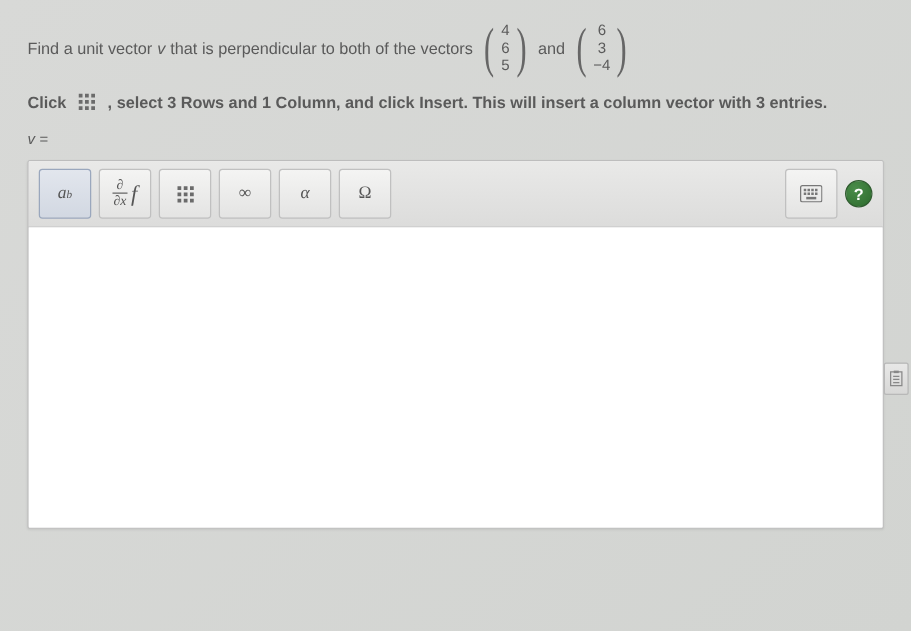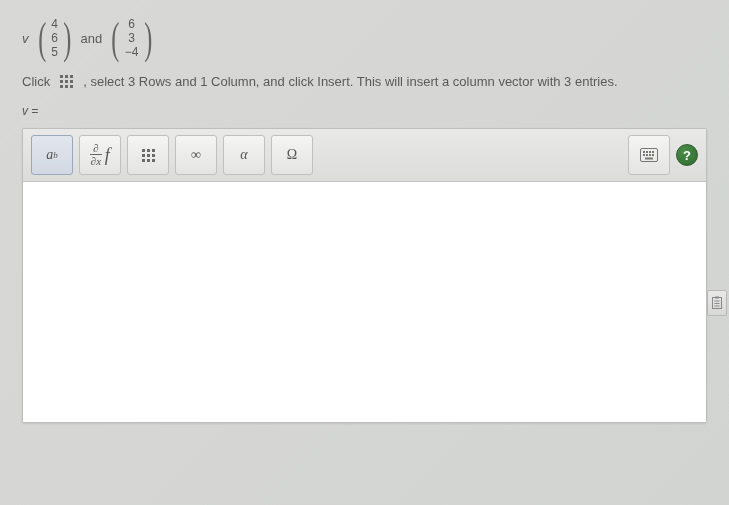--- a/index.html
+++ b/index.html
@@ -41,20 +41,21 @@
     align-items: center;
     line-height: 1.15;
     font-size: 12px;
     padding: 0 2px;
   }
   .instr-line {
     display: flex;
     align-items: center;
     gap: 8px;
     margin-bottom: 14px;
+    font-weight: bold;
   }
   .matrix-icon {
     display: inline-grid;
     grid-template-columns: repeat(3, 3px);
     grid-template-rows: repeat(3, 3px);
     gap: 2px;
     padding: 2px;
   }
   .matrix-icon span {
     background: #6b6b6b;
@@ -127,21 +128,23 @@
     display:flex; align-items:center; justify-content:center;
     font-size: 12px;
     color: #777;
   }
   .ital { font-style: italic; }
 </style>
 </head>
 <body>
 
 <div class="prompt-line">
+  <span>Find a unit vector </span>
   <span class="ital">v</span>
+  <span> that is perpendicular to both of the vectors</span>
   <span class="vec">
     <span class="paren">(</span>
     <span class="vcol">
       <span>4</span>
       <span>6</span>
       <span>5</span>
     </span>
     <span class="paren">)</span>
   </span>
   <span>and</span>

